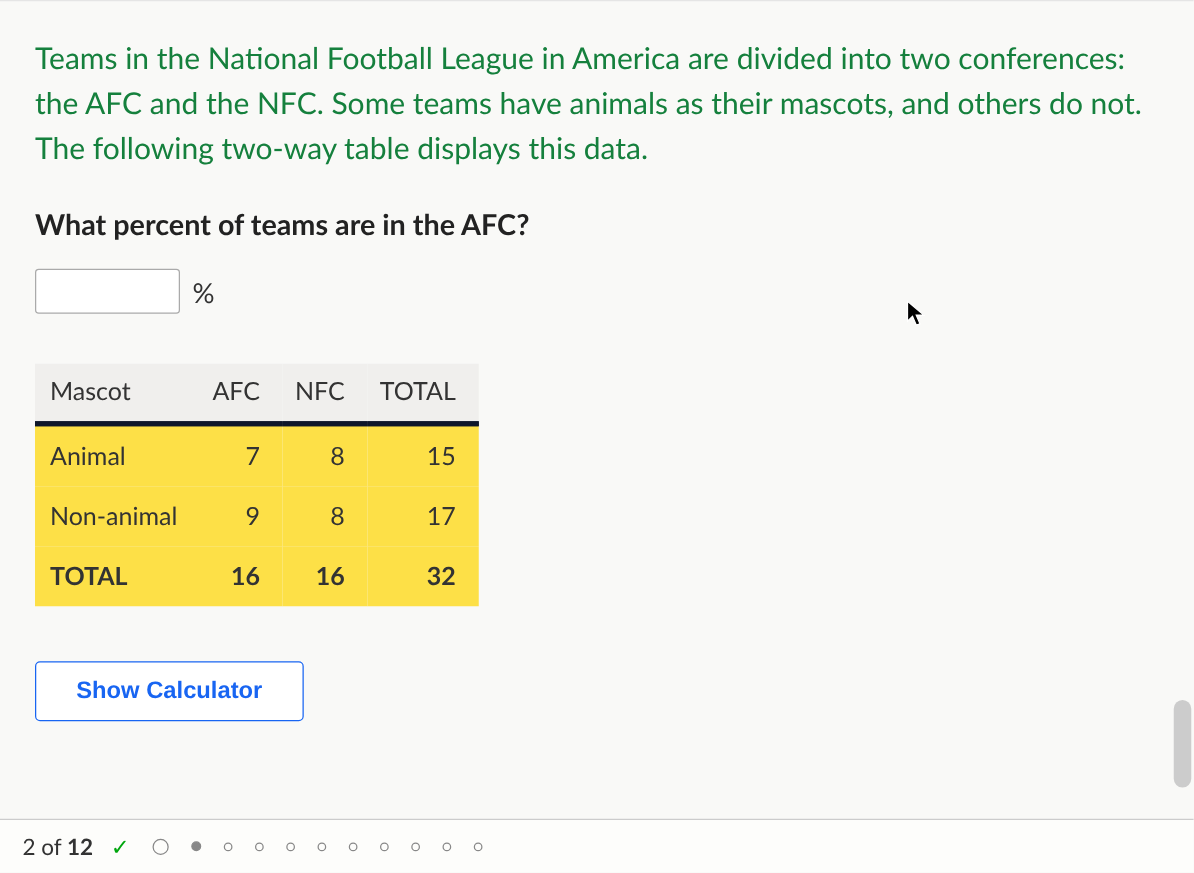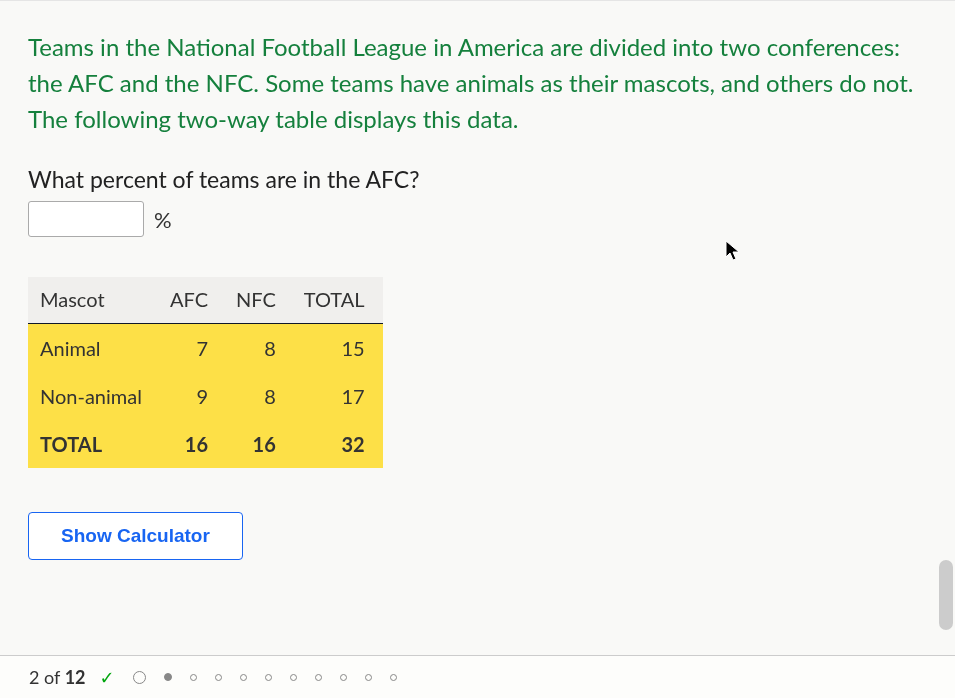--- a/index.html
+++ b/index.html
@@ -16,23 +16,23 @@
       border-top: 1px solid #e5e5e5;
     }
     .intro {
       font-size: 24px;
       line-height: 1.5;
       color: #15803d;
       margin-bottom: 28px;
     }
     .question {
       font-size: 23px;
-      font-weight: 400;
+      font-weight: 700;
       color: #222;
-      margin-bottom: 8px;
+      margin-bottom: 22px;
     }
     .instruction {
       font-size: 21px;
       font-style: italic;
       color: #333;
       margin-bottom: 28px;
     }
     .answer-row {
       display: flex;
       align-items: center;
@@ -55,21 +55,21 @@
     .data-table {
       border-collapse: collapse;
       font-size: 20px;
       margin-bottom: 44px;
     }
     .data-table th {
       text-align: left;
       font-weight: 400;
       color: #333;
       padding: 10px 18px 12px 10px;
-      border-bottom: 1px solid #0f172a;
+      border-bottom: 4px solid #0f172a;
       background: #f0efed;
     }
     .data-table th.num, .data-table td.num {
       text-align: right;
       min-width: 60px;
     }
     .data-table td {
       padding: 12px 18px 12px 10px;
       color: #333;
       background: #fde047;
@@ -94,21 +94,21 @@
       padding: 12px 32px;
       border-radius: 4px;
       cursor: pointer;
     }
     .footer {
       position: absolute;
       bottom: 0;
       left: 0;
       right: 0;
       border-top: 1px solid #ccc;
-      padding: 10px 29px;
+      padding: 10px 18px;
       display: flex;
       align-items: center;
       gap: 14px;
       background: #fdfdfb;
     }
     .progress-text {
       font-size: 18px;
       color: #333;
     }
     .progress-text .total { font-weight: 700; }

